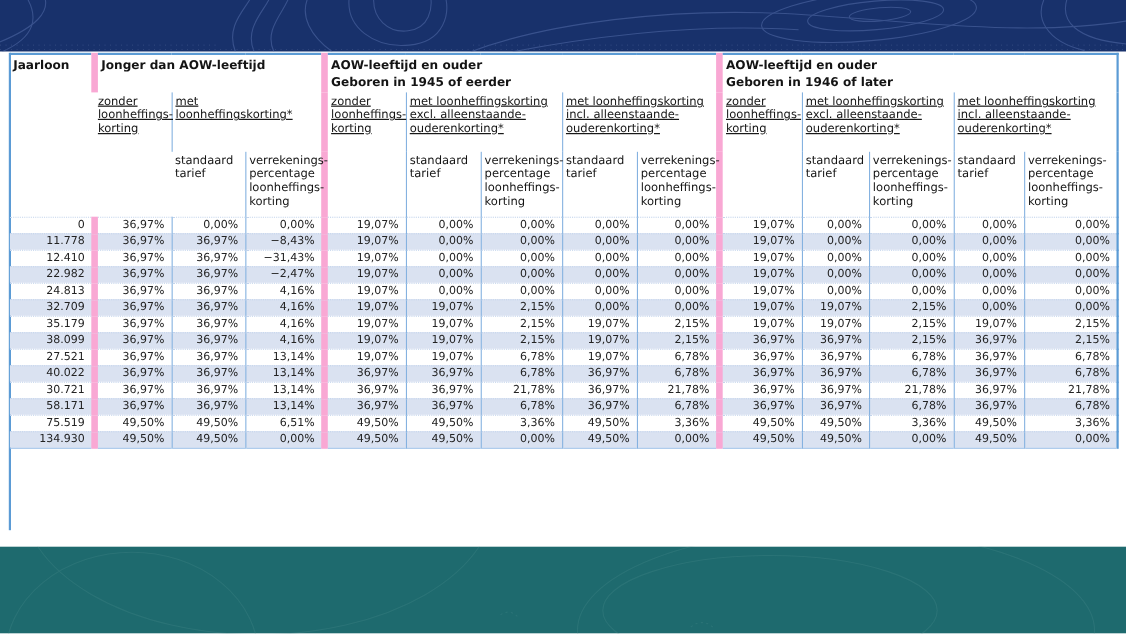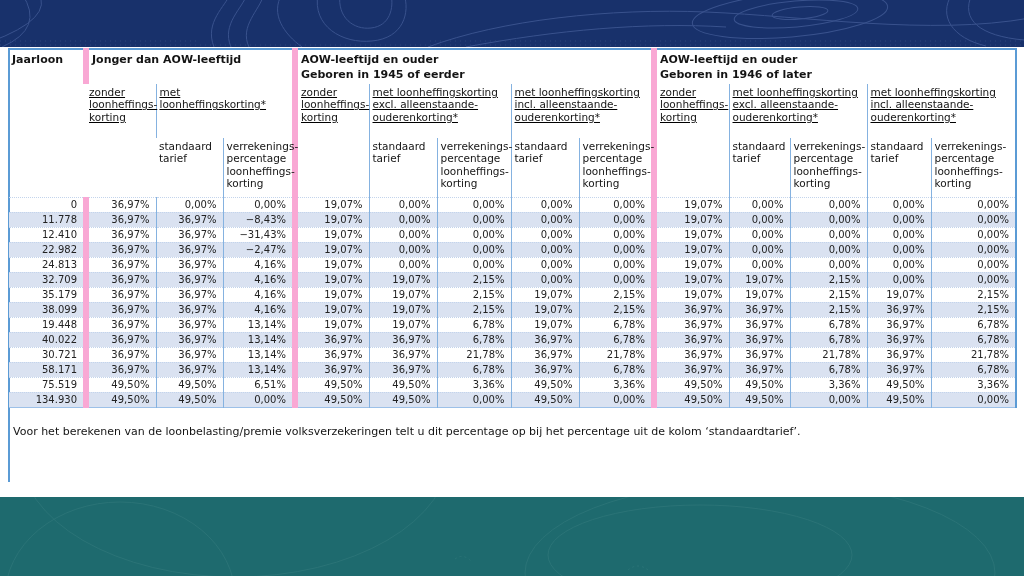--- a/index.html
+++ b/index.html
@@ -235,21 +235,21 @@
           <td>2,15%</td>
           <td>19,07%</td>
           <td>2,15%</td>
           <td class="gs">36,97%</td>
           <td>36,97%</td>
           <td>2,15%</td>
           <td>36,97%</td>
           <td>2,15%</td>
         </tr>
         <tr>
-          <td>19.448</td>
+          <td>27.521</td>
           <td class="gs">36,97%</td>
           <td>36,97%</td>
           <td>13,14%</td>
           <td class="gs">19,07%</td>
           <td>19,07%</td>
           <td>6,78%</td>
           <td>19,07%</td>
           <td>6,78%</td>
           <td class="gs">36,97%</td>
           <td>36,97%</td>
@@ -334,21 +334,20 @@
           <td class="gs">49,50%</td>
           <td>49,50%</td>
           <td>0,00%</td>
           <td>49,50%</td>
           <td>0,00%</td>
         </tr>
       </tbody>
   </table>
 
   <div class="footnote">
-    <div>Voor het berekenen van de loonbelasting/premie volksverzekeringen telt u dit percentage op bij het percentage uit de kolom ‘standaardtarief’.</div>
   </div>
 </div>
 
 <div class="band-bottom">
   <svg class="deco" width="1024" height="79" viewBox="0 0 1024 79" style="position:absolute;left:0;top:0">
     <g fill="none" stroke="#2e7679" stroke-width="1" opacity="0.8">
       <ellipse cx="120" cy="100" rx="115" ry="95"></ellipse>
       <ellipse cx="235" cy="-45" rx="215" ry="125"></ellipse>
       <ellipse cx="700" cy="58" rx="152" ry="50"></ellipse>
       <ellipse cx="760" cy="76" rx="235" ry="92"></ellipse>

